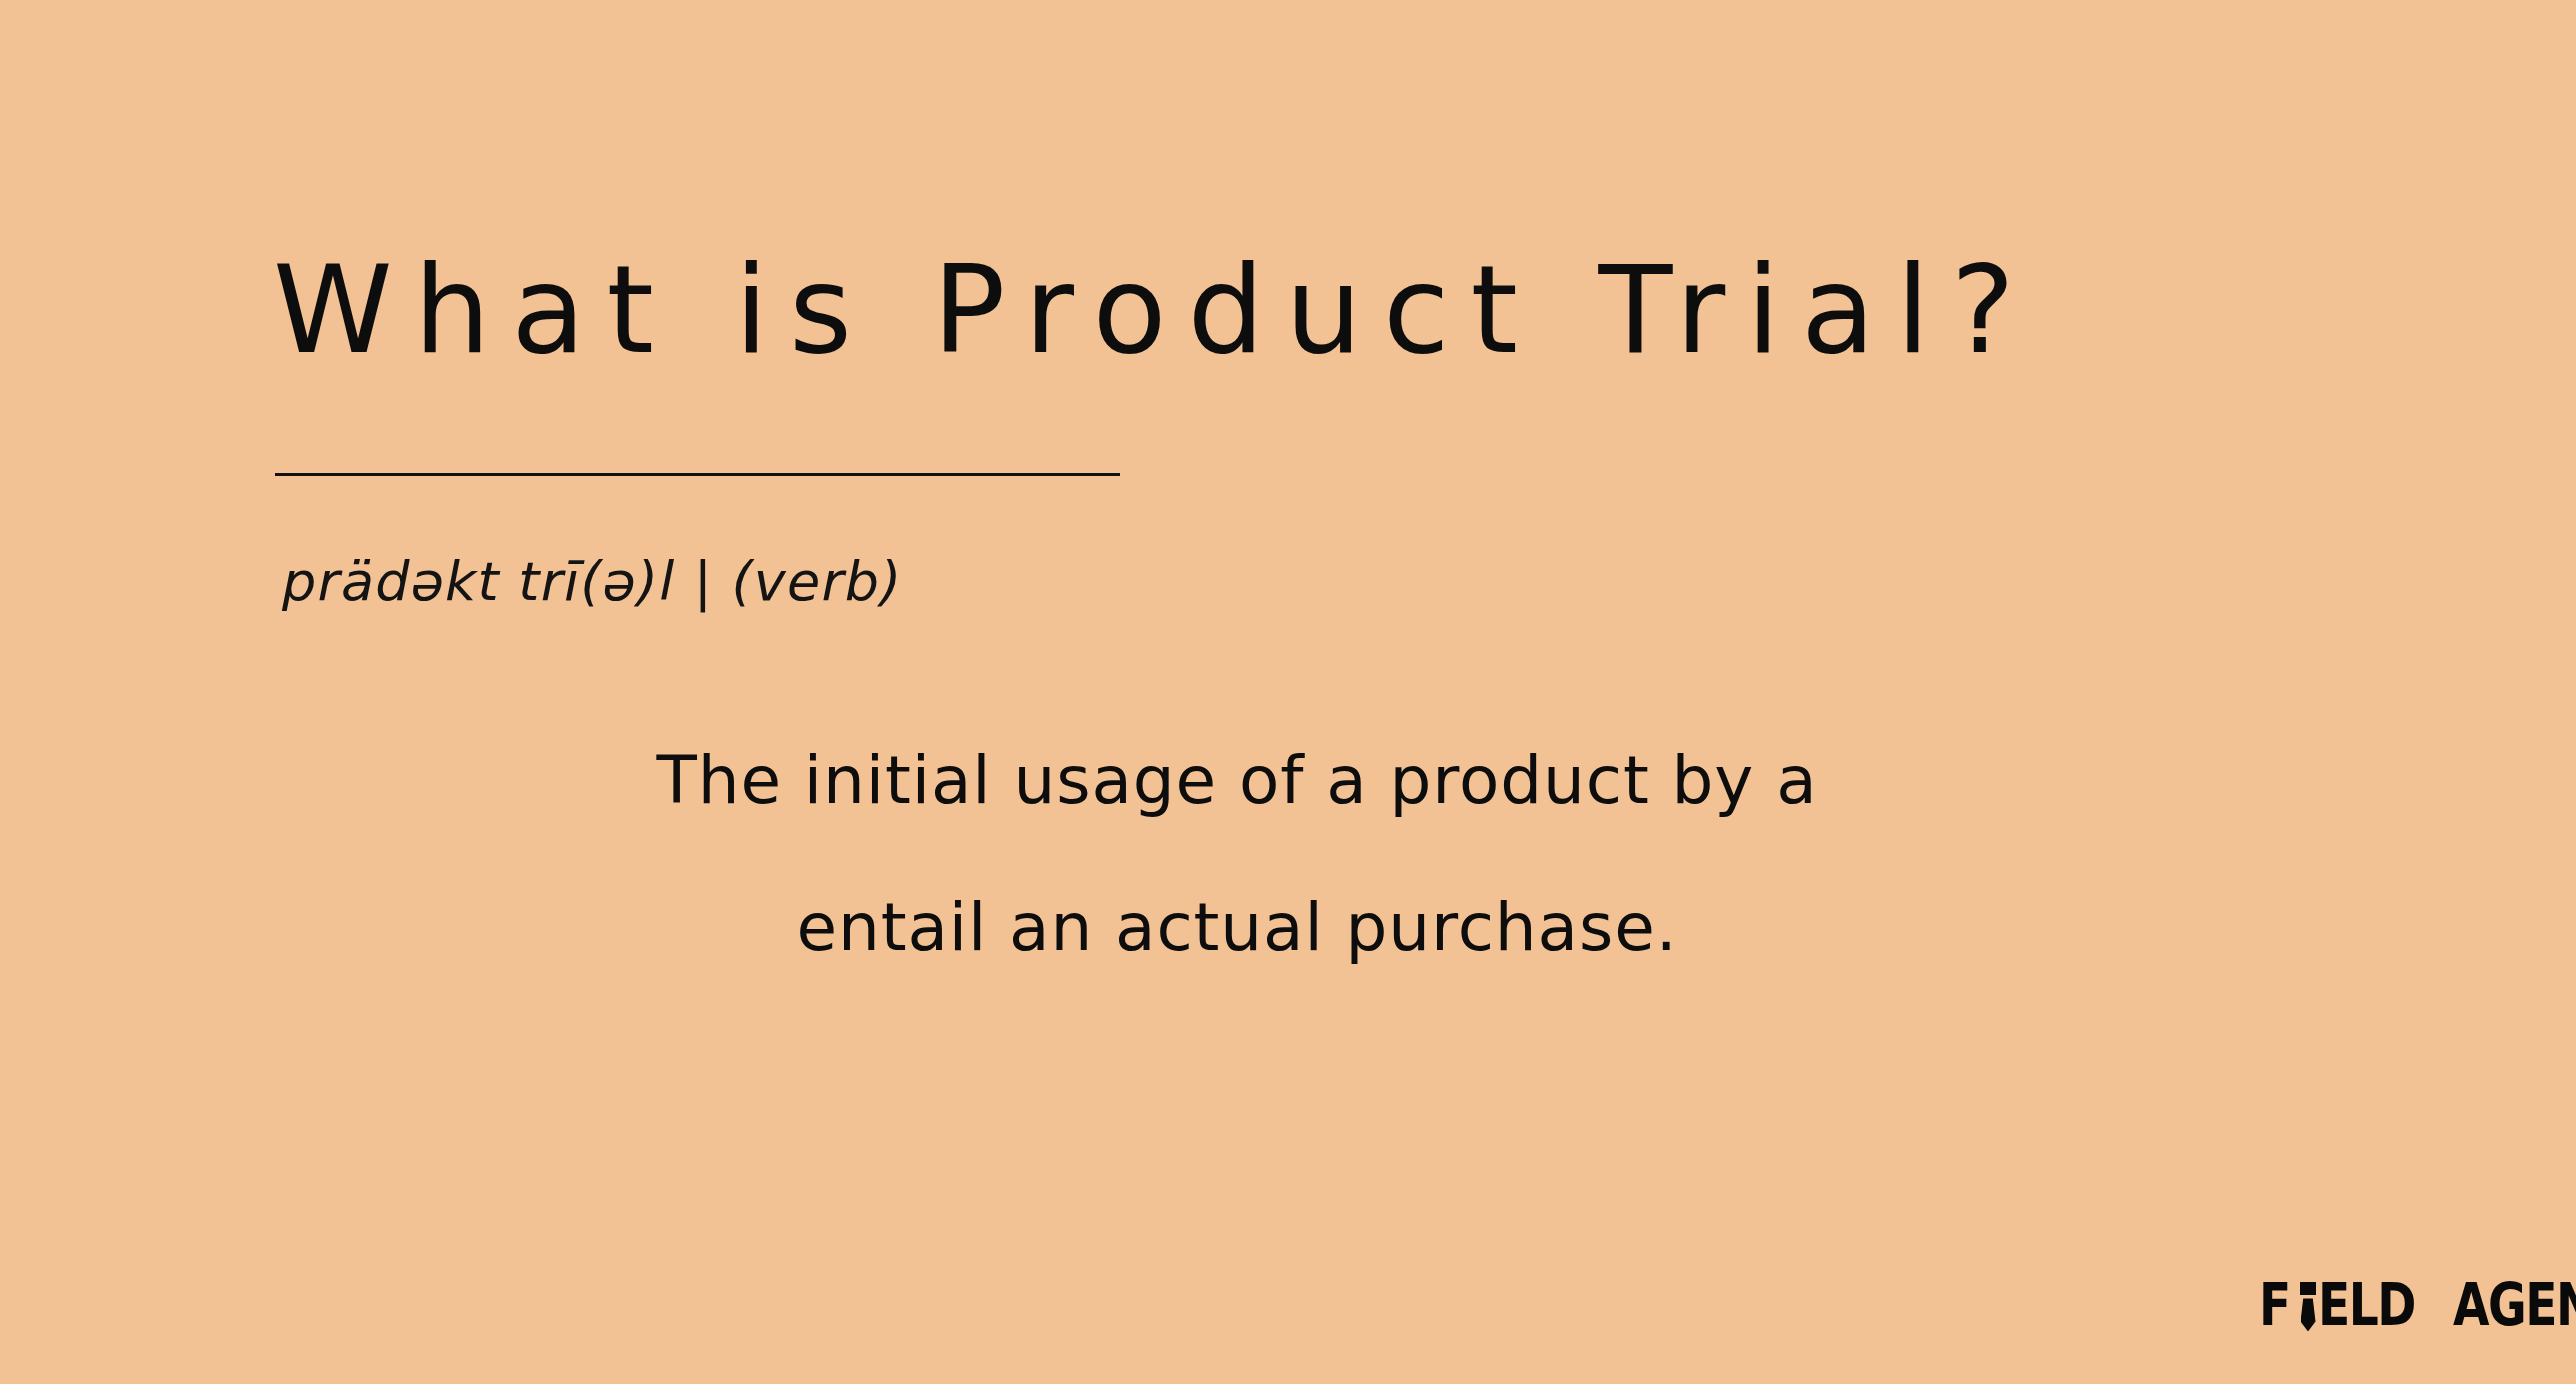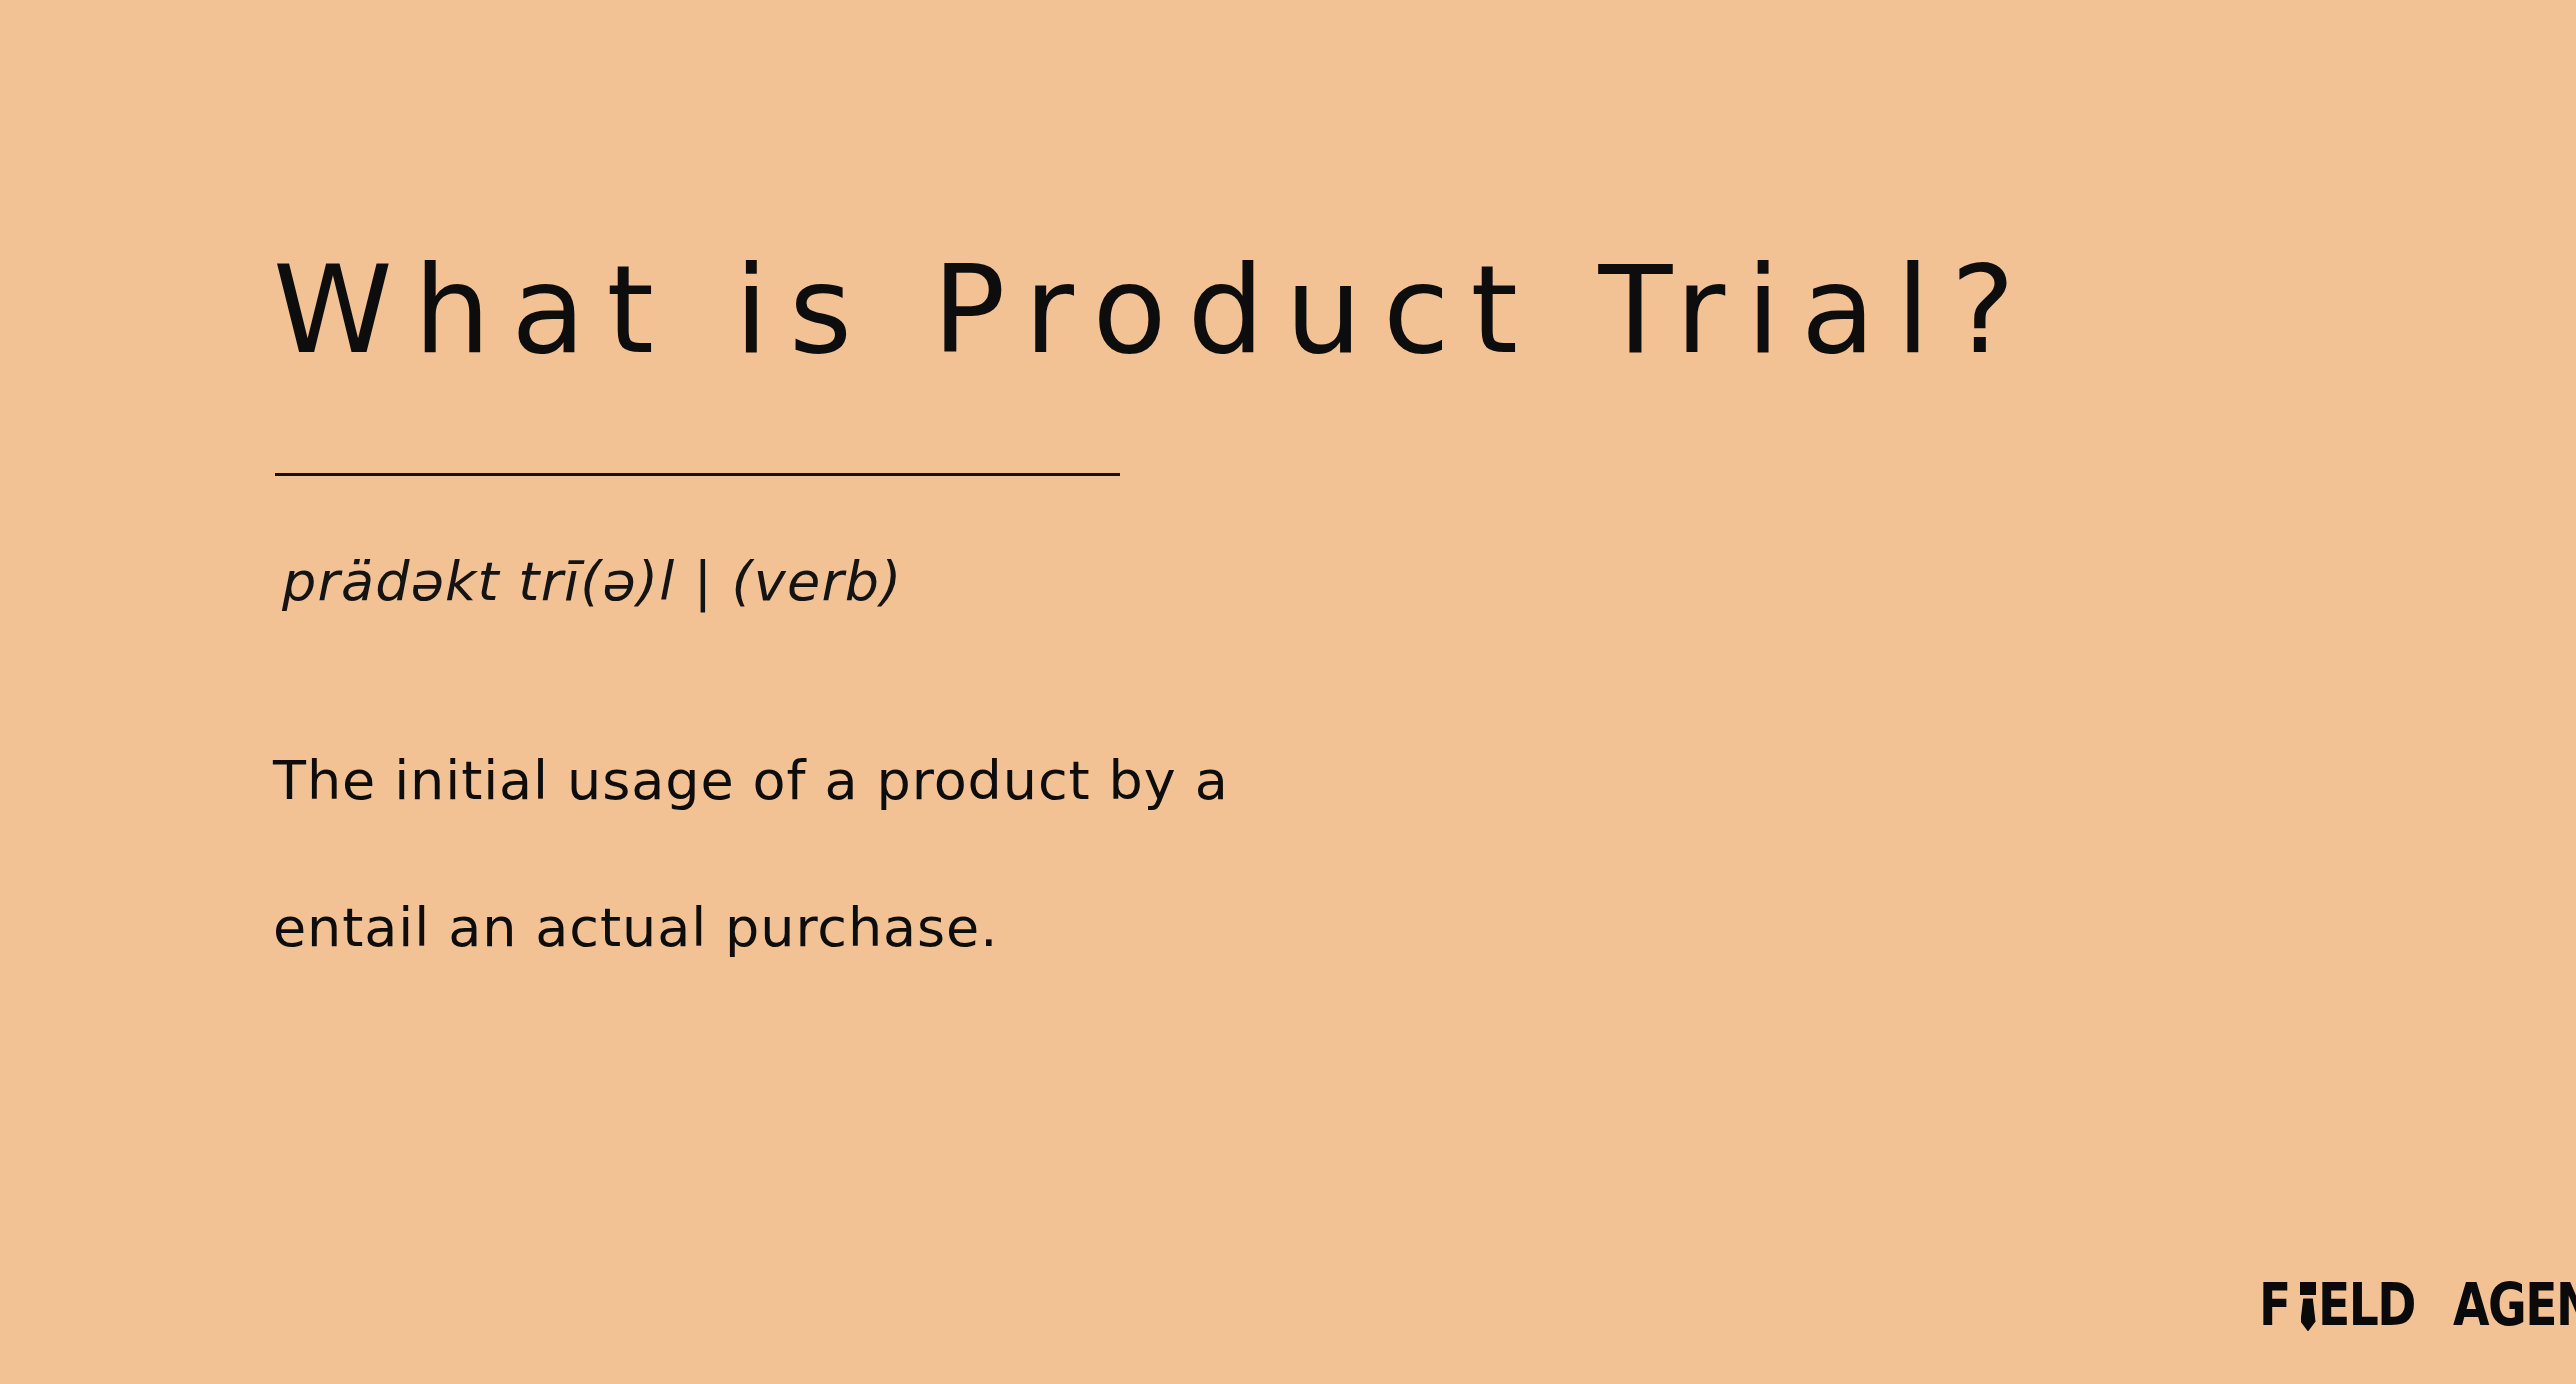--- a/index.html
+++ b/index.html
@@ -63,24 +63,25 @@
   }
 
   
   #definition {
     position: absolute;
     left: 273px;
     top: 707px;
     width: 1928px;
     font-family: "DejaVu Sans", sans-serif;
     font-weight: 400;
-    font-size: 54px;
+    font-size: 66px;
     line-height: 147px;
     letter-spacing: 0.9px;
     color: #0d0d0d;
+    text-align: center;
   }
   #definition .defline {
     display: block;
     white-space: nowrap;
   }
 
   
   #logo {
     position: absolute;
     left: 2259px;

